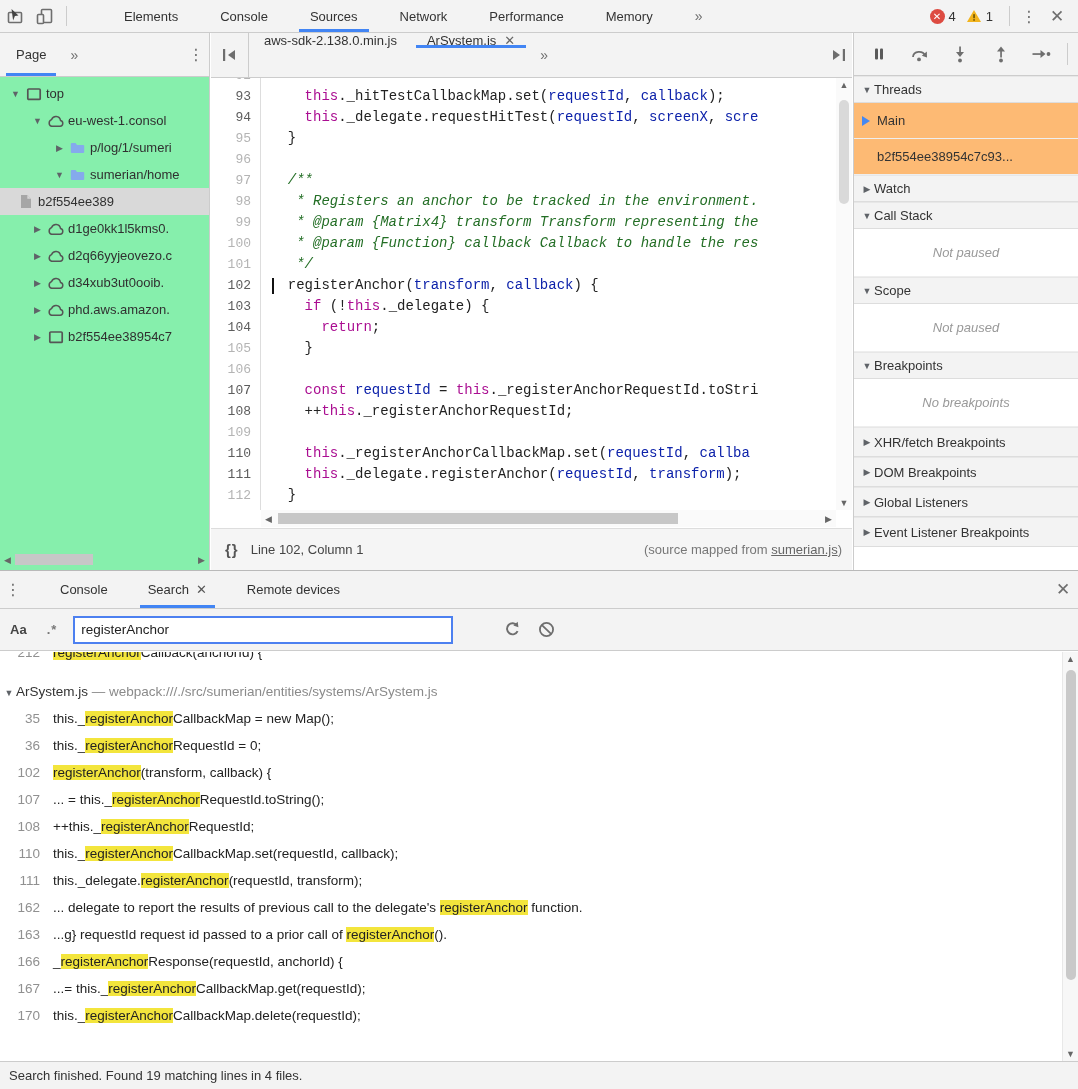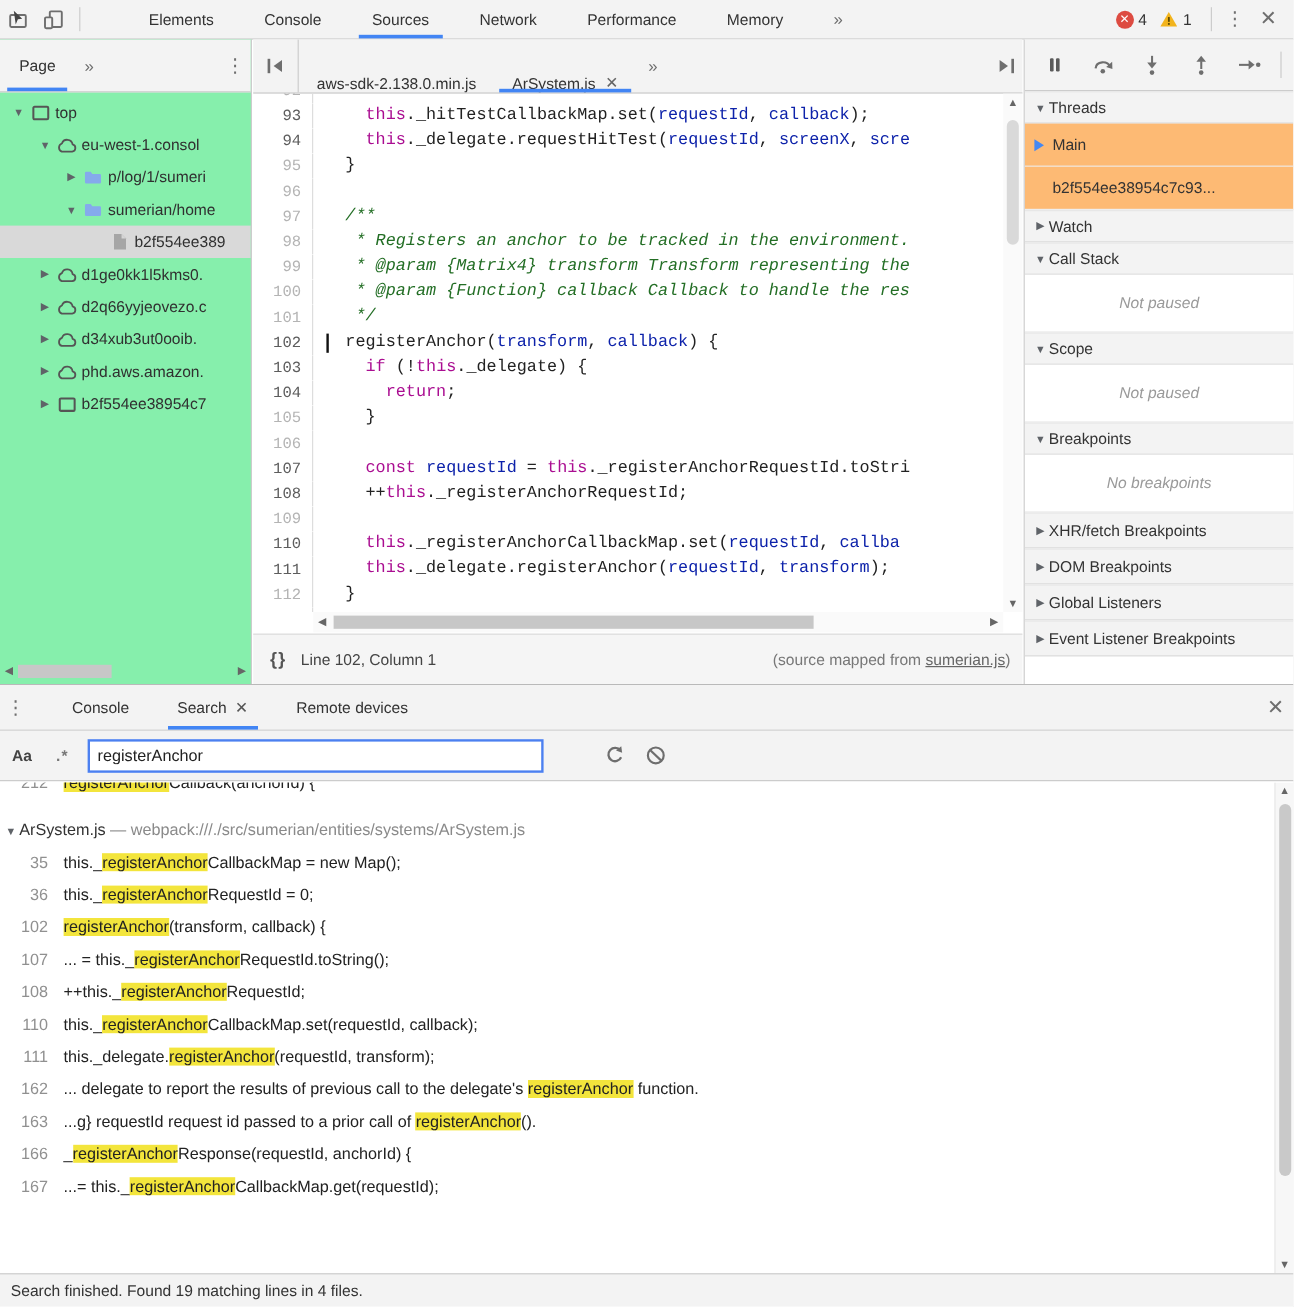--- a/index.html
+++ b/index.html
@@ -200,21 +200,21 @@
           </div>
           <div class="tree-row" style="padding-left: 52px;">
             <span class="tw">▼</span>
             <span class="ticon">
               <svg width="15" height="13" viewBox="0 0 15 13">
                 <path d="M0.8 3.2 a1.1 1.1 0 0 1 1.1 -1.1 h3.6 l1.5 1.8 h6.1 a1.1 1.1 0 0 1 1.1 1.1 v5.9 a1.1 1.1 0 0 1 -1.1 1.1 h-11.2 a1.1 1.1 0 0 1 -1.1 -1.1 z" fill="var(--folder)"></path>
               </svg>
             </span>
             <span class="tlabel">sumerian/home</span>
           </div>
-          <div class="tree-row selected" style="padding-left: 74px; text-align: right;">
+          <div class="tree-row selected" style=" text-align: right;">
             <span class="tw"></span>
             <span class="ticon">
               <svg width="12" height="15" viewBox="0 0 12 15">
                 <path d="M1 1 h6.3 L11 4.7 V14 H1 Z" fill="#a6a6a6"></path>
                 <path d="M7.3 1 V4.7 H11 Z" fill="#d6d6d6"></path>
               </svg>
             </span>
             <span class="tlabel">b2f554ee389</span>
           </div>
           <div class="tree-row" style="padding-left: 30px;">
@@ -271,21 +271,21 @@
     </div>
 
     <div class="editor-pane">
       <div class="editor-tabs">
         <div class="etab-tool">
           <svg width="16" height="14" viewBox="0 0 16 14">
               <rect x="1" y="1" width="2.2" height="12" fill="#6e6e6e"></rect>
               <path d="M13 2 L6 7 L13 12 Z" fill="#6e6e6e"></path>
             </svg>
         </div>
-        <div id="editor-tabs" style="display:flex;align-items:flex-end">
+        <div id="editor-tabs" style="display:flex;align-items:flex-start">
             <div class="etab">
               <span>aws-sdk-2.138.0.min.js</span>
             </div>
             <div class="etab active">
               <span>ArSystem.js</span>
               <span class="xbtn">✕</span>
             </div>
           </div>
         <div class="etab-more">»</div>
         <div class="etab-showpane">
@@ -475,20 +475,21 @@
           <div class="res-row"><span class="rnum">36</span><span>this._</span><span class="hl">registerAnchor</span><span>RequestId = 0;</span></div>
           <div class="res-row"><span class="rnum">102</span><span class="hl">registerAnchor</span><span>(transform, callback) {</span></div>
           <div class="res-row"><span class="rnum">107</span><span>... = this._</span><span class="hl">registerAnchor</span><span>RequestId.toString();</span></div>
           <div class="res-row"><span class="rnum">108</span><span>++this._</span><span class="hl">registerAnchor</span><span>RequestId;</span></div>
           <div class="res-row"><span class="rnum">110</span><span>this._</span><span class="hl">registerAnchor</span><span>CallbackMap.set(requestId, callback);</span></div>
           <div class="res-row"><span class="rnum">111</span><span>this._delegate.</span><span class="hl">registerAnchor</span><span>(requestId, transform);</span></div>
           <div class="res-row"><span class="rnum">162</span><span>... delegate to report the results of previous call to the delegate's </span><span class="hl">registerAnchor</span><span> function.</span></div>
           <div class="res-row"><span class="rnum">163</span><span>...g} requestId request id passed to a prior call of </span><span class="hl">registerAnchor</span><span>().</span></div>
           <div class="res-row"><span class="rnum">166</span><span>_</span><span class="hl">registerAnchor</span><span>Response(requestId, anchorId) {</span></div>
           <div class="res-row"><span class="rnum">167</span><span>...= this._</span><span class="hl">registerAnchor</span><span>CallbackMap.get(requestId);</span></div>
+          <div class="res-row"><span class="rnum">170</span><span>this._</span><span class="hl">registerAnchor</span><span>CallbackMap.delete(requestId);</span></div>
         </div>
       <div class="res-vscroll">
         <div class="sb-arrow" style="top:2px">▲</div>
         <div class="res-thumb" style="top:18px;height:310px"></div>
         <div class="sb-arrow" style="bottom:2px">▼</div>
       </div>
     </div>
 
     <div class="drawer-status">
       <span>Search finished.  Found 19 matching lines in 4 files.</span>

